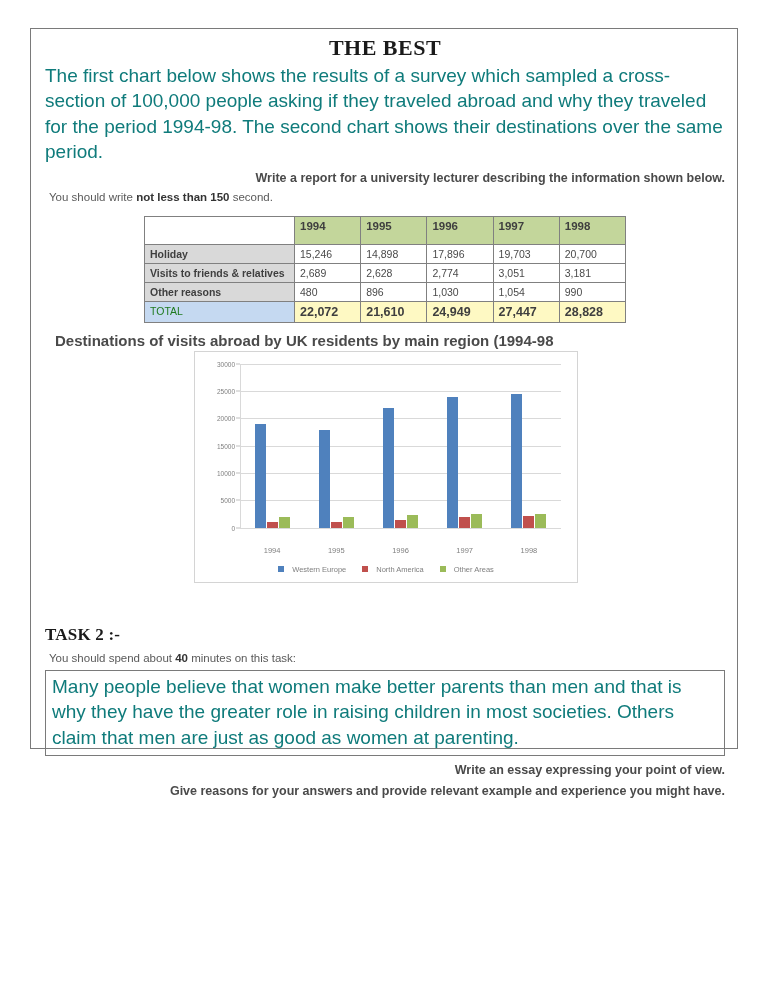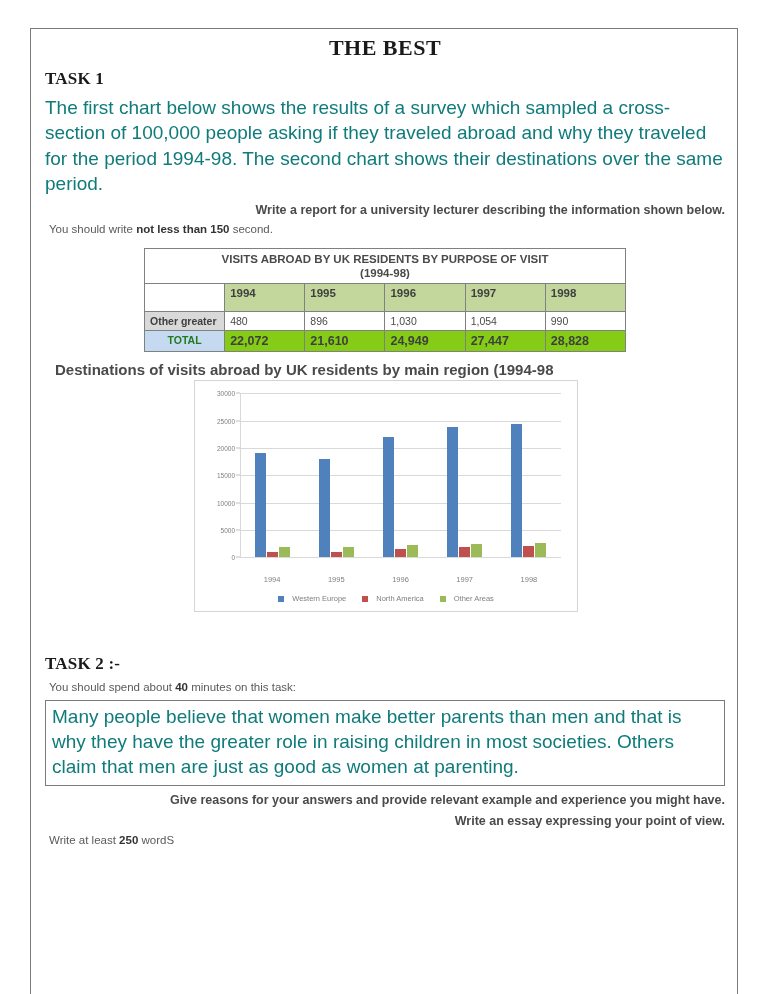--- a/index.html
+++ b/index.html
@@ -16,21 +16,21 @@
     position: relative;
     overflow: hidden;
   }
 
   
   #page-frame {
     position: absolute;
     left: 30px;
     top: 28px;
     width: 708px;
-    height: 967px;
+    height: 721px;
     border: 1px solid #7a7a7a;
     box-sizing: border-box;
     background: #fff;
   }
   #page-inner {
     position: absolute;
     left: 14px;
     top: 0px;
     width: 680px;
     height: 935px;
@@ -123,27 +123,26 @@
     font-size: 10.5px;
     color: #3f3f3f;
   }
   .num-cell {
     background: #ffffff;
     font-size: 10.5px;
     color: #4a4a4a;
   }
   .total-label {
     background: #c5d9f1;
-    font-weight: bold;
+    font-weight: normal;
     color: #1f7a1f;
     font-size: 10.5px;
-    text-align: center;
   }
   .total-cell {
-    background: #84cc16;
+    background: #fef9c3;
     font-weight: bold;
     font-size: 12.5px;
     color: #3f3f3f;
   }
 
   
   .chart-title {
     font-size: 15px;
     font-weight: bold;
     color: #4a4a4a;
@@ -246,48 +245,57 @@
   .spacer-lg { height: 34px; }
 </style>
 </head>
 <body>
 
 <div id="page-frame">
  <div id="page-inner">
 
   <div class="doc-title">THE BEST</div>
 
-  <div class="task-heading">TASK 1</div>
 
 
   <div class="prompt-text">The first chart below shows the results of a survey which sampled a cross-section of 100,000 people asking if they traveled abroad and why they traveled for the period 1994-98. The second chart shows their destinations over the same period.</div>
 
   <div class="bold-line">Write a report for a university lecturer describing the information shown below.</div>
 
   <div class="small-line"><span>You should write </span><b>not less than 150</b><span> second.</span></div>
 
   <div class="table-wrap">
     <table class="data-table">
       <tbody>
-        <tr>
-          <td class="tbl-title" colspan="6">
-            <span>VISITS ABROAD BY UK RESIDENTS BY PURPOSE OF VISIT</span><br>
-            <span>(1994-98)</span>
-          </td>
-        </tr>
         <tr>
           <td class="yr-blank"></td>
           <td class="yr-head">1994</td>
           <td class="yr-head">1995</td>
           <td class="yr-head">1996</td>
           <td class="yr-head">1997</td>
           <td class="yr-head">1998</td>
         </tr>
         <tr>
-          <td class="row-label">Other greater</td>
+          <td class="row-label">Holiday</td>
+          <td class="num-cell">15,246</td>
+          <td class="num-cell">14,898</td>
+          <td class="num-cell">17,896</td>
+          <td class="num-cell">19,703</td>
+          <td class="num-cell">20,700</td>
+        </tr>
+        <tr>
+          <td class="row-label">Visits to friends &amp; relatives</td>
+          <td class="num-cell">2,689</td>
+          <td class="num-cell">2,628</td>
+          <td class="num-cell">2,774</td>
+          <td class="num-cell">3,051</td>
+          <td class="num-cell">3,181</td>
+        </tr>
+        <tr>
+          <td class="row-label">Other reasons</td>
           <td class="num-cell">480</td>
           <td class="num-cell">896</td>
           <td class="num-cell">1,030</td>
           <td class="num-cell">1,054</td>
           <td class="num-cell">990</td>
         </tr>
         <tr>
           <td class="total-label">TOTAL</td>
           <td class="total-cell">22,072</td>
           <td class="total-cell">21,610</td>
@@ -375,19 +383,18 @@
   <div class="spacer-lg"></div>
 
   <div class="task-heading">TASK 2 :-</div>
 
   <div class="small-line"><span>You should spend about </span><b>40</b><span> minutes on this task:</span></div>
 
   <div class="essay-box">
     <div class="prompt-text">Many people believe that women make better parents than men and that is why they have the greater role in raising children in most societies. Others claim that men are just as good as women at parenting.</div>
   </div>
 
+  <div class="bold-line">Write an essay expressing your point of view.</div>
   <div class="bold-line">Give reasons for your answers and provide relevant example and experience you might have.</div>
-  <div class="bold-line">Write an essay expressing your point of view.</div>
-
-  <div class="small-line"><span>Write at least </span><b>250</b><span> wordS</span></div>
+
 
  </div>
 </div>
 
 </body></html>

